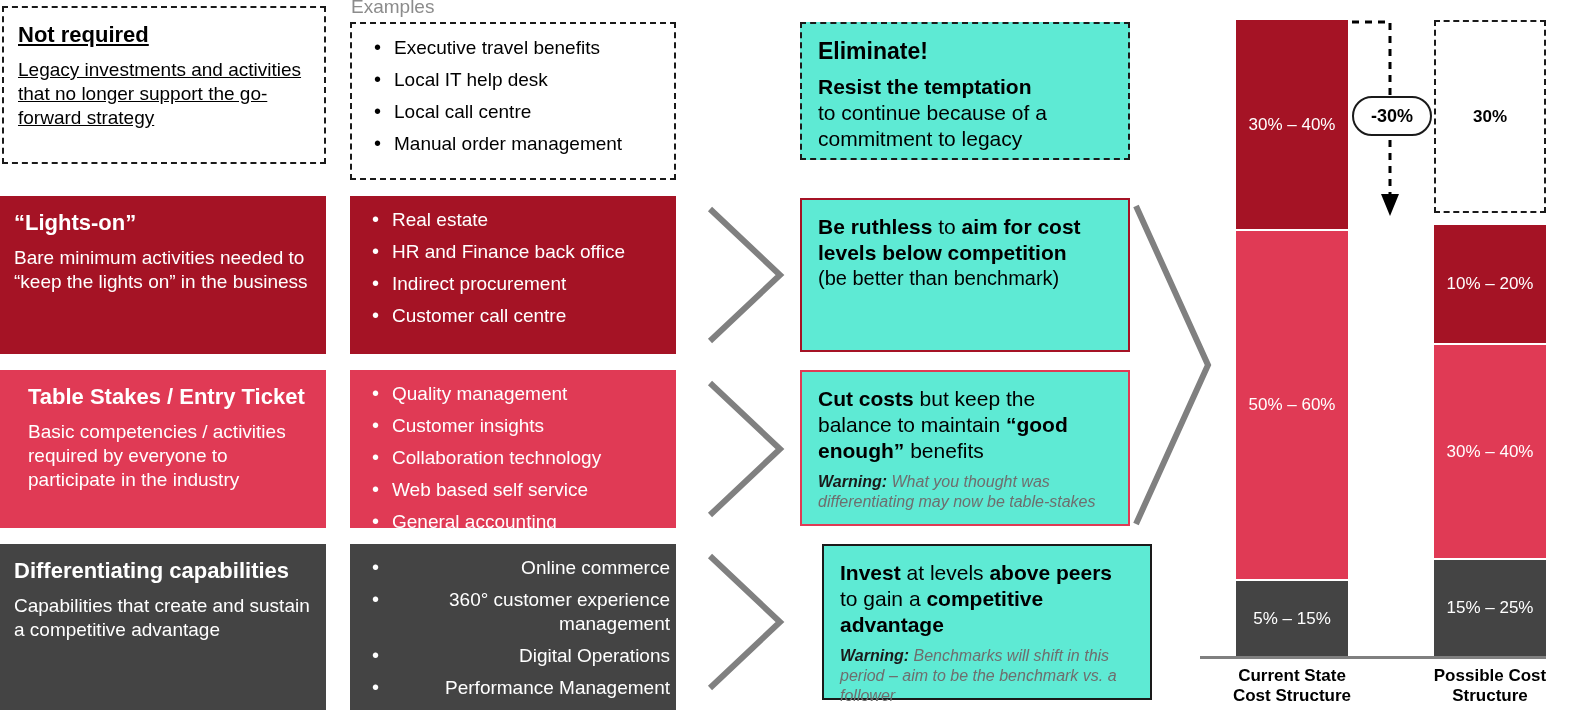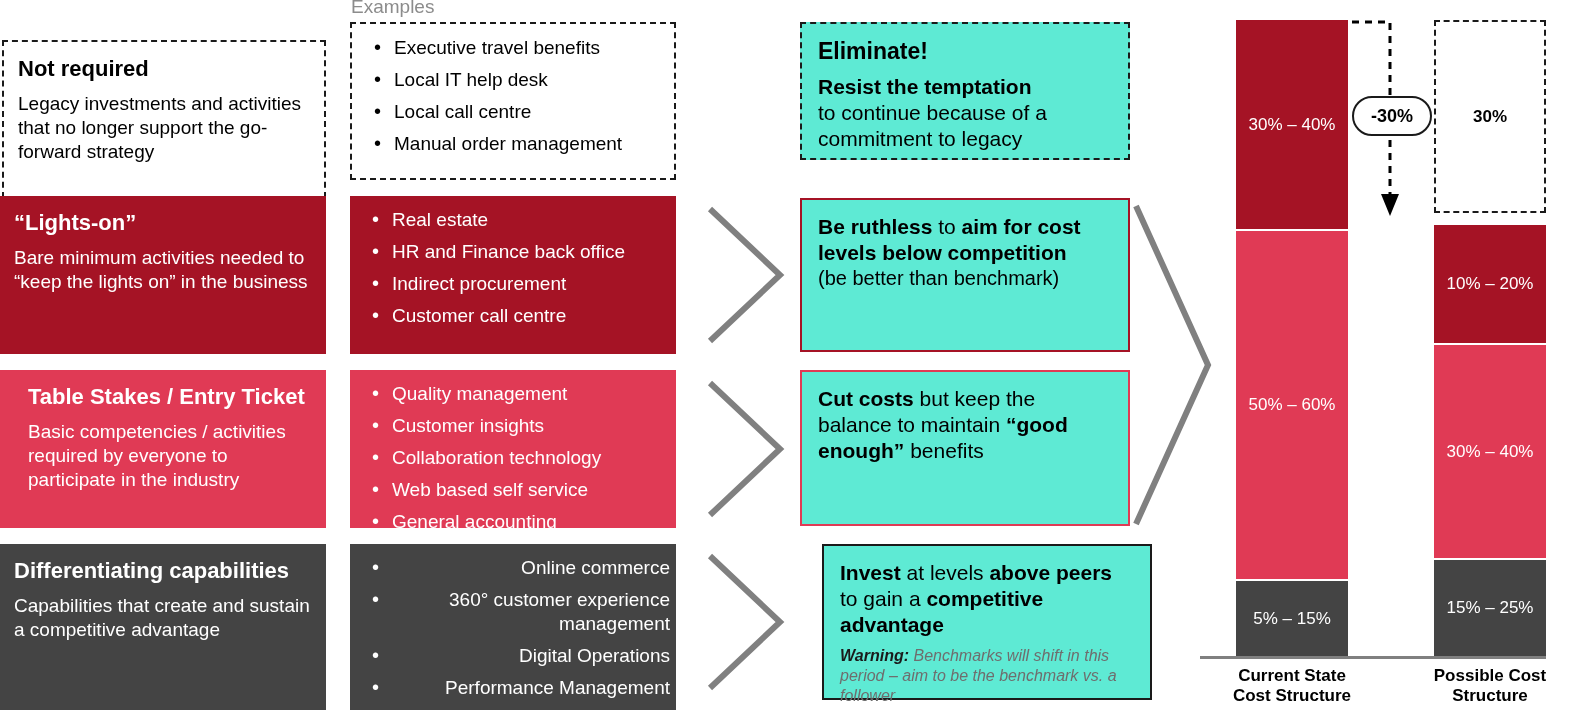--- a/index.html
+++ b/index.html
@@ -134,21 +134,21 @@
     justify-content: center;
   }
 </style>
 </head>
 <body>
 
 <div class="stage">
 
   <div class="ex-head" style="left:351px; top:-4px;">Examples</div>
 
-  <div class="abs cat-box dashed" style="left:2px; top:40px; width:324px; height:158px;">
+  <div class="abs cat-box dashed" style="left:2px; top:6px; width:324px; height:158px;text-decoration:underline;">
     <div class="cat-title">Not required</div>
     <div class="cat-desc">Legacy investments and activities that no longer support the go-forward strategy</div>
   </div>
 
   <div class="abs ex-box dashed" style="left:350px; top:22px; width:326px; height:158px;">
     <ul class="ul-list">
       <li>Executive travel benefits</li>
       <li>Local IT help desk</li>
       <li>Local call centre</li>
       <li>Manual order management</li>
@@ -208,20 +208,23 @@
   <div class="abs chev" style="left:706px; top:379px;">
     <svg width="80" height="140" viewBox="0 0 80 140">
       <polyline points="4,4 74,70 4,136" fill="none" stroke="#808080" stroke-width="6"></polyline>
     </svg>
   </div>
 
   <div class="abs act-box solid-pink" style="left:800px; top:370px; width:330px; height:156px;">
     <div class="act-text">
       <span class="bold">Cut costs</span><span> but keep the balance to maintain </span><span class="bold">“good enough”</span><span> benefits</span>
     </div>
+    <div class="act-warn">
+      <b>Warning:</b><span> What you thought was differentiating may now be table-stakes</span>
+    </div>
   </div>
 
   <div class="abs cat-box fill-gray" style="left:0px; top:544px; width:326px; height:166px;">
     <div class="cat-title">Differentiating capabilities</div>
     <div class="cat-desc">Capabilities that create and sustain a competitive advantage</div>
   </div>
 
   <div class="abs ex-box fill-gray" style="left:350px; top:544px; width:326px; height:166px;text-align:right;">
     <ul class="ul-list">
       <li>Online commerce</li>

